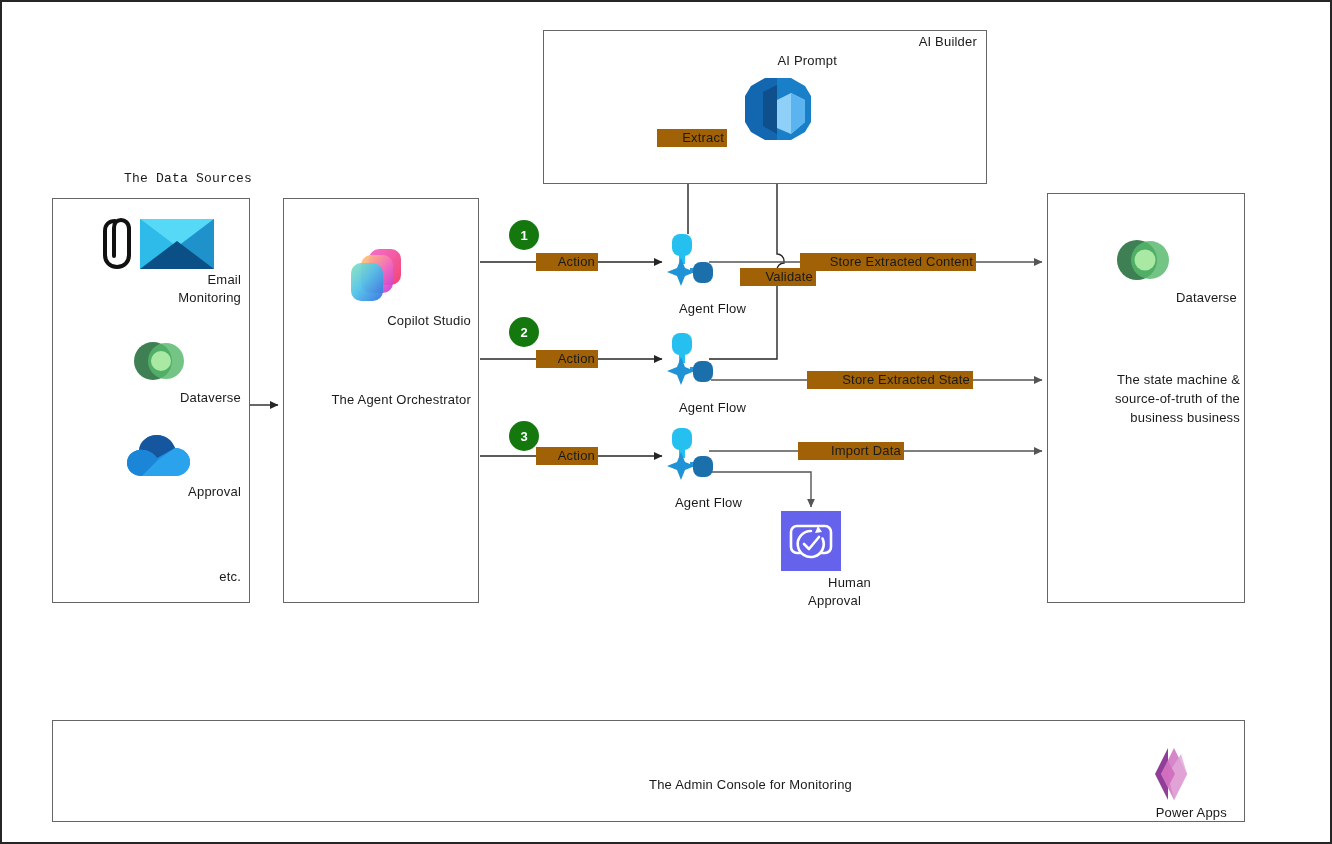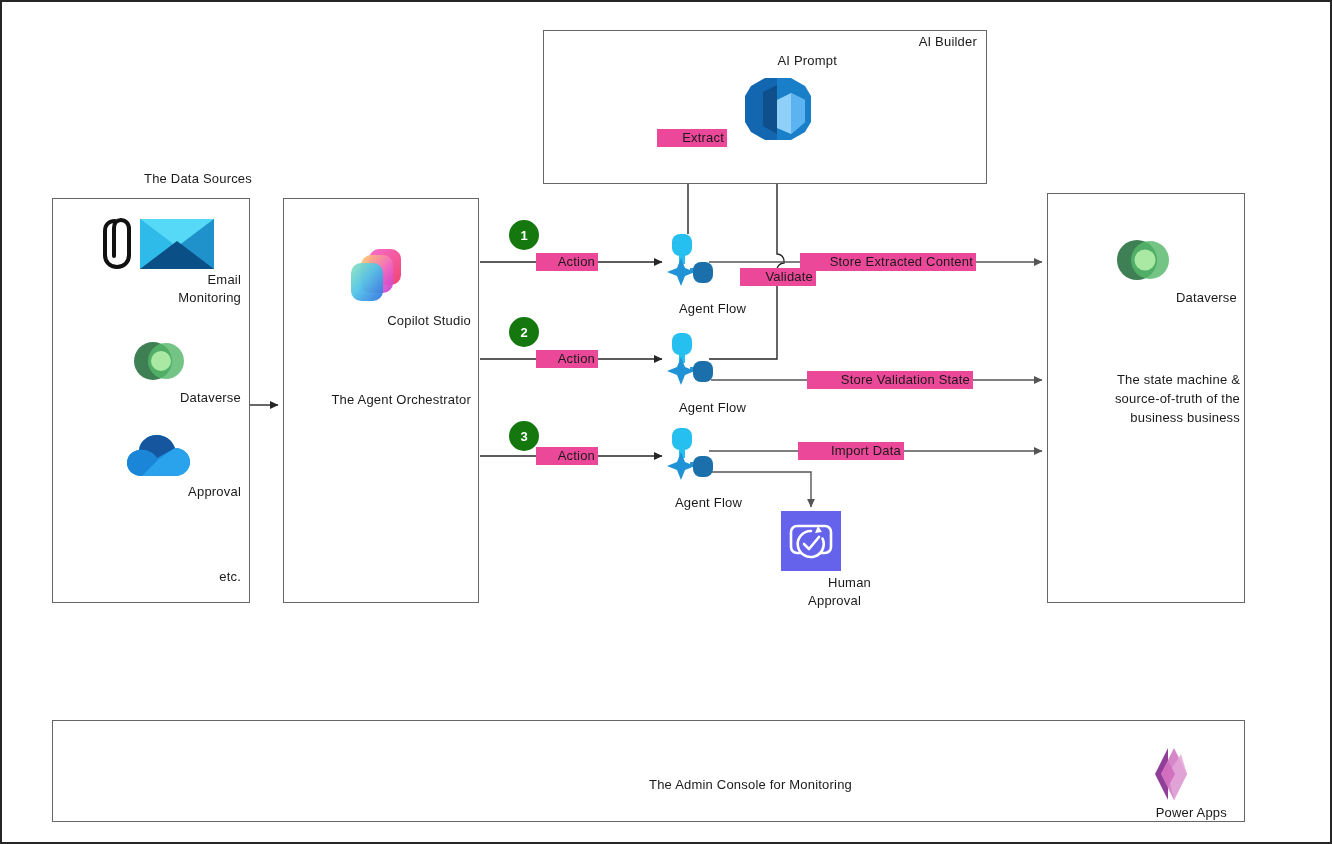--- a/index.html
+++ b/index.html
@@ -20,21 +20,21 @@
   }
   .lbl{
     position:absolute;
     color:#1a1a1a;
     font-size:13px;
     line-height:18px;
     text-align:right;
     white-space:nowrap;
     letter-spacing:.2px;
   }
-  .lbl-bg{background:#ec4899;padding:0 3px;}
+  .lbl-bg{background:#a16207;padding:0 3px;}
   .icon{position:absolute;}
   .badge{
     position:absolute;
     width:30px;height:30px;border-radius:50%;
     background:#14780f;
     color:#ffffff;
     font-size:13px;
     font-weight:bold;
     display:flex;align-items:center;justify-content:center;
     box-sizing:border-box;
@@ -75,21 +75,21 @@
 
     <path d="M709,378 L1040,378" stroke="#555555" stroke-width="1.4" fill="none" marker-end="url(#arrg)"></path>
 
     <path d="M707,449 L1040,449" stroke="#555555" stroke-width="1.4" fill="none" marker-end="url(#arrg)"></path>
 
     <path d="M709,470 L809,470 L809,505" stroke="#555555" stroke-width="1.4" fill="none" marker-end="url(#arrg)"></path>
 
     <path d="M156,518 L156,548" stroke="#8a8a8a" stroke-width="1.3" fill="none" stroke-dasharray="4 3" marker-end="url(#arr)"></path>
   </svg>
 
-  <div class="lbl" style="left:50px;top:168px;width:200px;">The Data Sources</div>
+  <div class="lbl" style="left:50px;top:168px;width:200px;font-family:Liberation Mono, monospace;">The Data Sources</div>
   <div class="box" style="left:50px;top:196px;width:198px;height:405px;"></div>
 
   <div class="icon" style="left:93px;top:213px;width:122px;height:60px;">
     <svg width="122" height="60" viewBox="0 0 122 60">
 
       <path d="M20,6 C14,6 10,10 10,16 L10,40 C10,47 15,52 22,52 C29,52 34,47 34,40 L34,14" fill="none" stroke="#111111" stroke-width="4" stroke-linecap="round"></path>
       <path d="M34,14 C34,8 30,5 26,5 C22,5 19,8 19,13 L19,41" fill="none" stroke="#111111" stroke-width="4" stroke-linecap="round"></path>
 
       <g>
         <path d="M45,4 L119,4 L119,54 L45,54 Z" fill="#28b4e8"></path>
@@ -188,21 +188,21 @@
   <div class="icon" style="left:657px;top:329px;width:54px;height:56px;">
     <svg width="54" height="56" viewBox="0 0 54 56">
       <rect x="13" y="2" width="20" height="22" rx="8" fill="#25c0ef"></rect>
       <rect x="20" y="22" width="6" height="10" fill="#25c0ef"></rect>
       <rect x="31" y="36" width="14" height="5" fill="#2a96d8"></rect>
       <path d="M22,26 L26,36 L36,40 L26,44 L22,54 L18,44 L8,40 L18,36 Z" fill="#1f93d6"></path>
       <rect x="34" y="30" width="20" height="21" rx="8" fill="#1b6fab"></rect>
     </svg>
   </div>
   <div class="lbl" style="left:624px;top:397px;width:120px;">Agent Flow</div>
-  <div class="lbl lbl-bg" style="left:805px;top:369px;width:160px;">Store Validation State</div>
+  <div class="lbl lbl-bg" style="left:805px;top:369px;width:160px;">Store Extracted State</div>
 
   <div class="badge" style="left:507px;top:419px;">3</div>
   <div class="lbl lbl-bg" style="left:534px;top:445px;width:56px;">Action</div>
   <div class="icon" style="left:657px;top:424px;width:54px;height:56px;">
     <svg width="54" height="56" viewBox="0 0 54 56">
       <rect x="13" y="2" width="20" height="22" rx="8" fill="#25c0ef"></rect>
       <rect x="20" y="22" width="6" height="10" fill="#25c0ef"></rect>
       <rect x="31" y="36" width="14" height="5" fill="#2a96d8"></rect>
       <path d="M22,26 L26,36 L36,40 L26,44 L22,54 L18,44 L8,40 L18,36 Z" fill="#1f93d6"></path>
       <rect x="34" y="30" width="20" height="21" rx="8" fill="#1b6fab"></rect>

